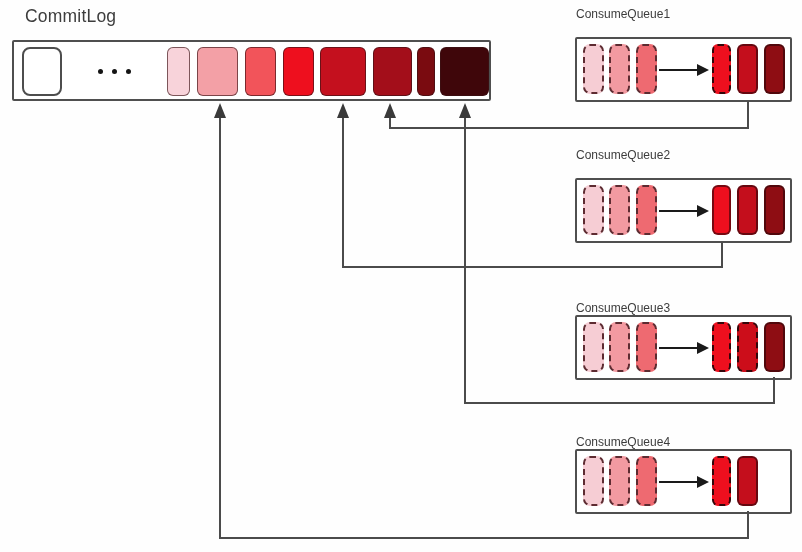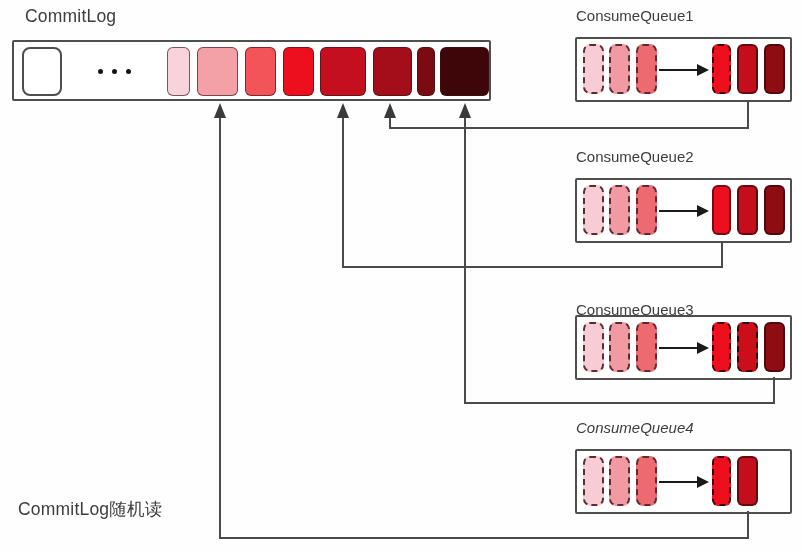--- a/index.html
+++ b/index.html
@@ -9,21 +9,21 @@
   }
   .lbl{position:absolute;font-size:17.5px;letter-spacing:.2px;color:#3d3d3d;white-space:nowrap;}
   .outline-box{position:absolute;border:2px solid #4f4f4f;background:#ffffff;border-radius:2px;box-sizing:border-box;}
   
   .cl-cell{position:absolute;top:5px;height:49px;border-radius:6px;box-sizing:border-box;}
   .cl-empty{background:#ffffff;border:2px solid #4d4d4d;border-radius:8px;}
   .cl-msg{border:1.5px solid rgba(58,18,22,.65);}
   .cl-dots{display:flex;align-items:center;justify-content:center;gap:9px;border:none;}
   .dot{width:5px;height:5px;border-radius:50%;background:#141414;display:inline-block;}
   
-  .q-label{position:absolute;left:576px;font-size:15px;color:#3d3d3d;white-space:nowrap;}
+  .q-label{position:absolute;left:576px;font-size:12px;color:#3d3d3d;white-space:nowrap;}
   .q-box{position:absolute;left:575px;width:217px;height:65px;border:2px solid #4f4f4f;background:#ffffff;box-sizing:border-box;border-radius:2px;}
   .q-rect{position:absolute;top:5px;height:50px;border-radius:7px;box-sizing:border-box;background-clip:padding-box;}
   .q-pending{border:2.5px dashed #5d2b31;}
   .q-entry-solid{border:2px solid rgba(40,5,8,.6);border-radius:6px;}
   .q-entry-dashed{border:2.5px dashed #33060a;border-radius:6px;}
   .q-arrow{position:absolute;left:82px;top:23px;}
   svg.overlay{position:absolute;left:0;top:0;pointer-events:none;}
 </style>
 </head>
 <body>
@@ -42,21 +42,20 @@
       <div class="cl-cell cl-msg" style="left: 153px; width: 23px; background: rgb(248, 211, 218);"></div>
       <div class="cl-cell cl-msg" style="left: 183px; width: 41px; background: rgb(243, 160, 166);"></div>
       <div class="cl-cell cl-msg" style="left: 231px; width: 31px; background: rgb(242, 84, 90);"></div>
       <div class="cl-cell cl-msg" style="left: 269px; width: 31px; background: rgb(238, 15, 30);"></div>
       <div class="cl-cell cl-msg" style="left: 306px; width: 46px; background: rgb(196, 16, 30);"></div>
       <div class="cl-cell cl-msg" style="left: 359px; width: 39px; background: rgb(163, 14, 26);"></div>
       <div class="cl-cell cl-msg" style="left: 403px; width: 18px; background: rgb(122, 11, 16);"></div>
       <div class="cl-cell cl-msg" style="left: 426px; width: 49px; background: rgb(63, 6, 10);"></div>
     </div>
 
-  <div class="lbl" style="left:18px;top:497px;">CommitLog随机读</div>
 
   <div id="queues">
       <div class="q-label" style="top: 7px;">ConsumeQueue1</div>
       <div class="q-box" style="top: 37px;">
         <div class="q-rect q-pending" style="left: 6px; width: 21px; background: rgb(246, 205, 212);"></div>
         <div class="q-rect q-pending" style="left: 32px; width: 21px; background: rgb(242, 154, 161);"></div>
         <div class="q-rect q-pending" style="left: 59px; width: 21px; background: rgb(238, 106, 113);"></div>
         <svg width="50" height="16" viewBox="0 0 50 16" class="q-arrow">
           <line x1="0" y1="8" x2="38" y2="8" stroke="#1a1a1a" stroke-width="2"></line>
           <polygon points="38,2 50,8 38,14" fill="#1a1a1a"></polygon>
@@ -84,21 +83,21 @@
         <div class="q-rect q-pending" style="left: 32px; width: 21px; background: rgb(242, 154, 161);"></div>
         <div class="q-rect q-pending" style="left: 59px; width: 21px; background: rgb(238, 106, 113);"></div>
         <svg width="50" height="16" viewBox="0 0 50 16" class="q-arrow">
           <line x1="0" y1="8" x2="38" y2="8" stroke="#1a1a1a" stroke-width="2"></line>
           <polygon points="38,2 50,8 38,14" fill="#1a1a1a"></polygon>
         </svg>
         <div class="q-rect q-entry-dashed" style="left: 135px; width: 19px; background: rgb(238, 15, 30);"></div>
         <div class="q-rect q-entry-dashed" style="left: 160px; width: 21px; background: rgb(204, 13, 26);"></div>
         <div class="q-rect q-entry-solid" style="left: 187px; width: 21px; background: rgb(142, 13, 19);"></div>
       </div>
-      <div class="q-label" style="top: 419px; font-style: italic;">ConsumeQueue4</div>
+      <div class="q-label" style="top: 435px;">ConsumeQueue4</div>
       <div class="q-box" style="top: 449px;">
         <div class="q-rect q-pending" style="left: 6px; width: 21px; background: rgb(246, 205, 212);"></div>
         <div class="q-rect q-pending" style="left: 32px; width: 21px; background: rgb(242, 154, 161);"></div>
         <div class="q-rect q-pending" style="left: 59px; width: 21px; background: rgb(238, 106, 113);"></div>
         <svg width="50" height="16" viewBox="0 0 50 16" class="q-arrow">
           <line x1="0" y1="8" x2="38" y2="8" stroke="#1a1a1a" stroke-width="2"></line>
           <polygon points="38,2 50,8 38,14" fill="#1a1a1a"></polygon>
         </svg>
         <div class="q-rect q-entry-dashed" style="left: 135px; width: 19px; background: rgb(238, 15, 30);"></div>
         <div class="q-rect q-entry-solid" style="left: 160px; width: 21px; background: rgb(196, 14, 28);"></div>

